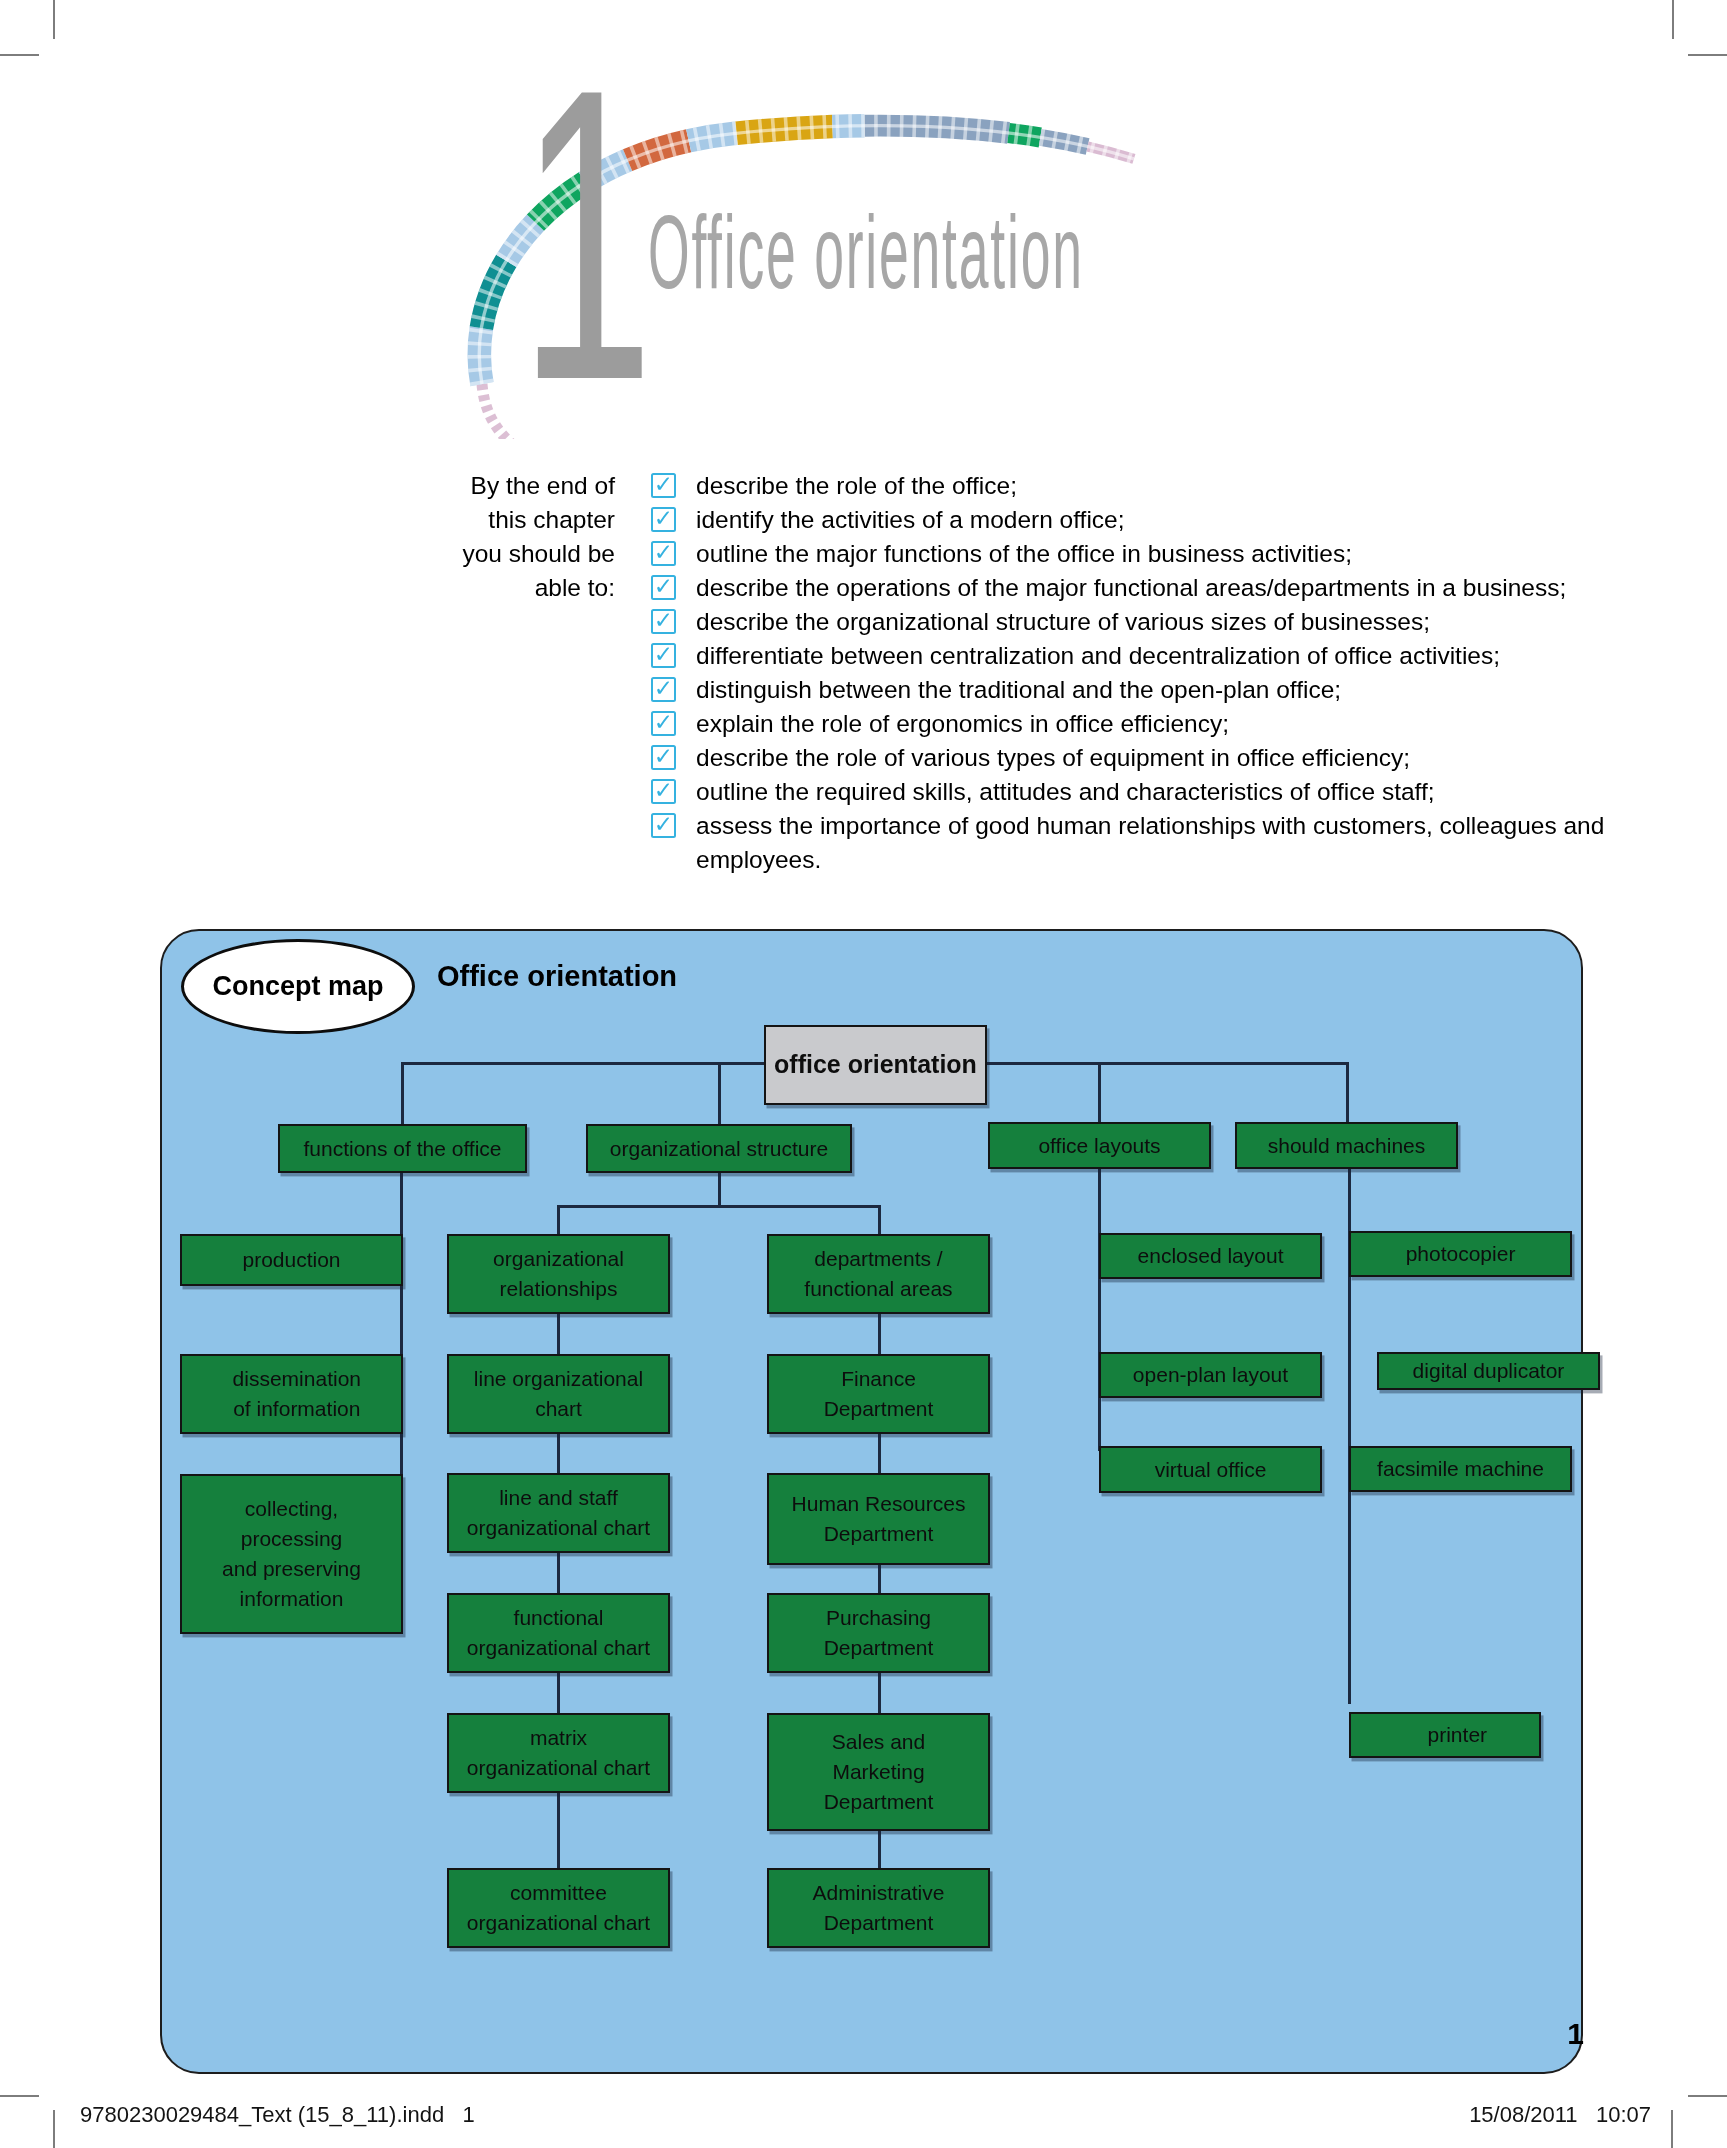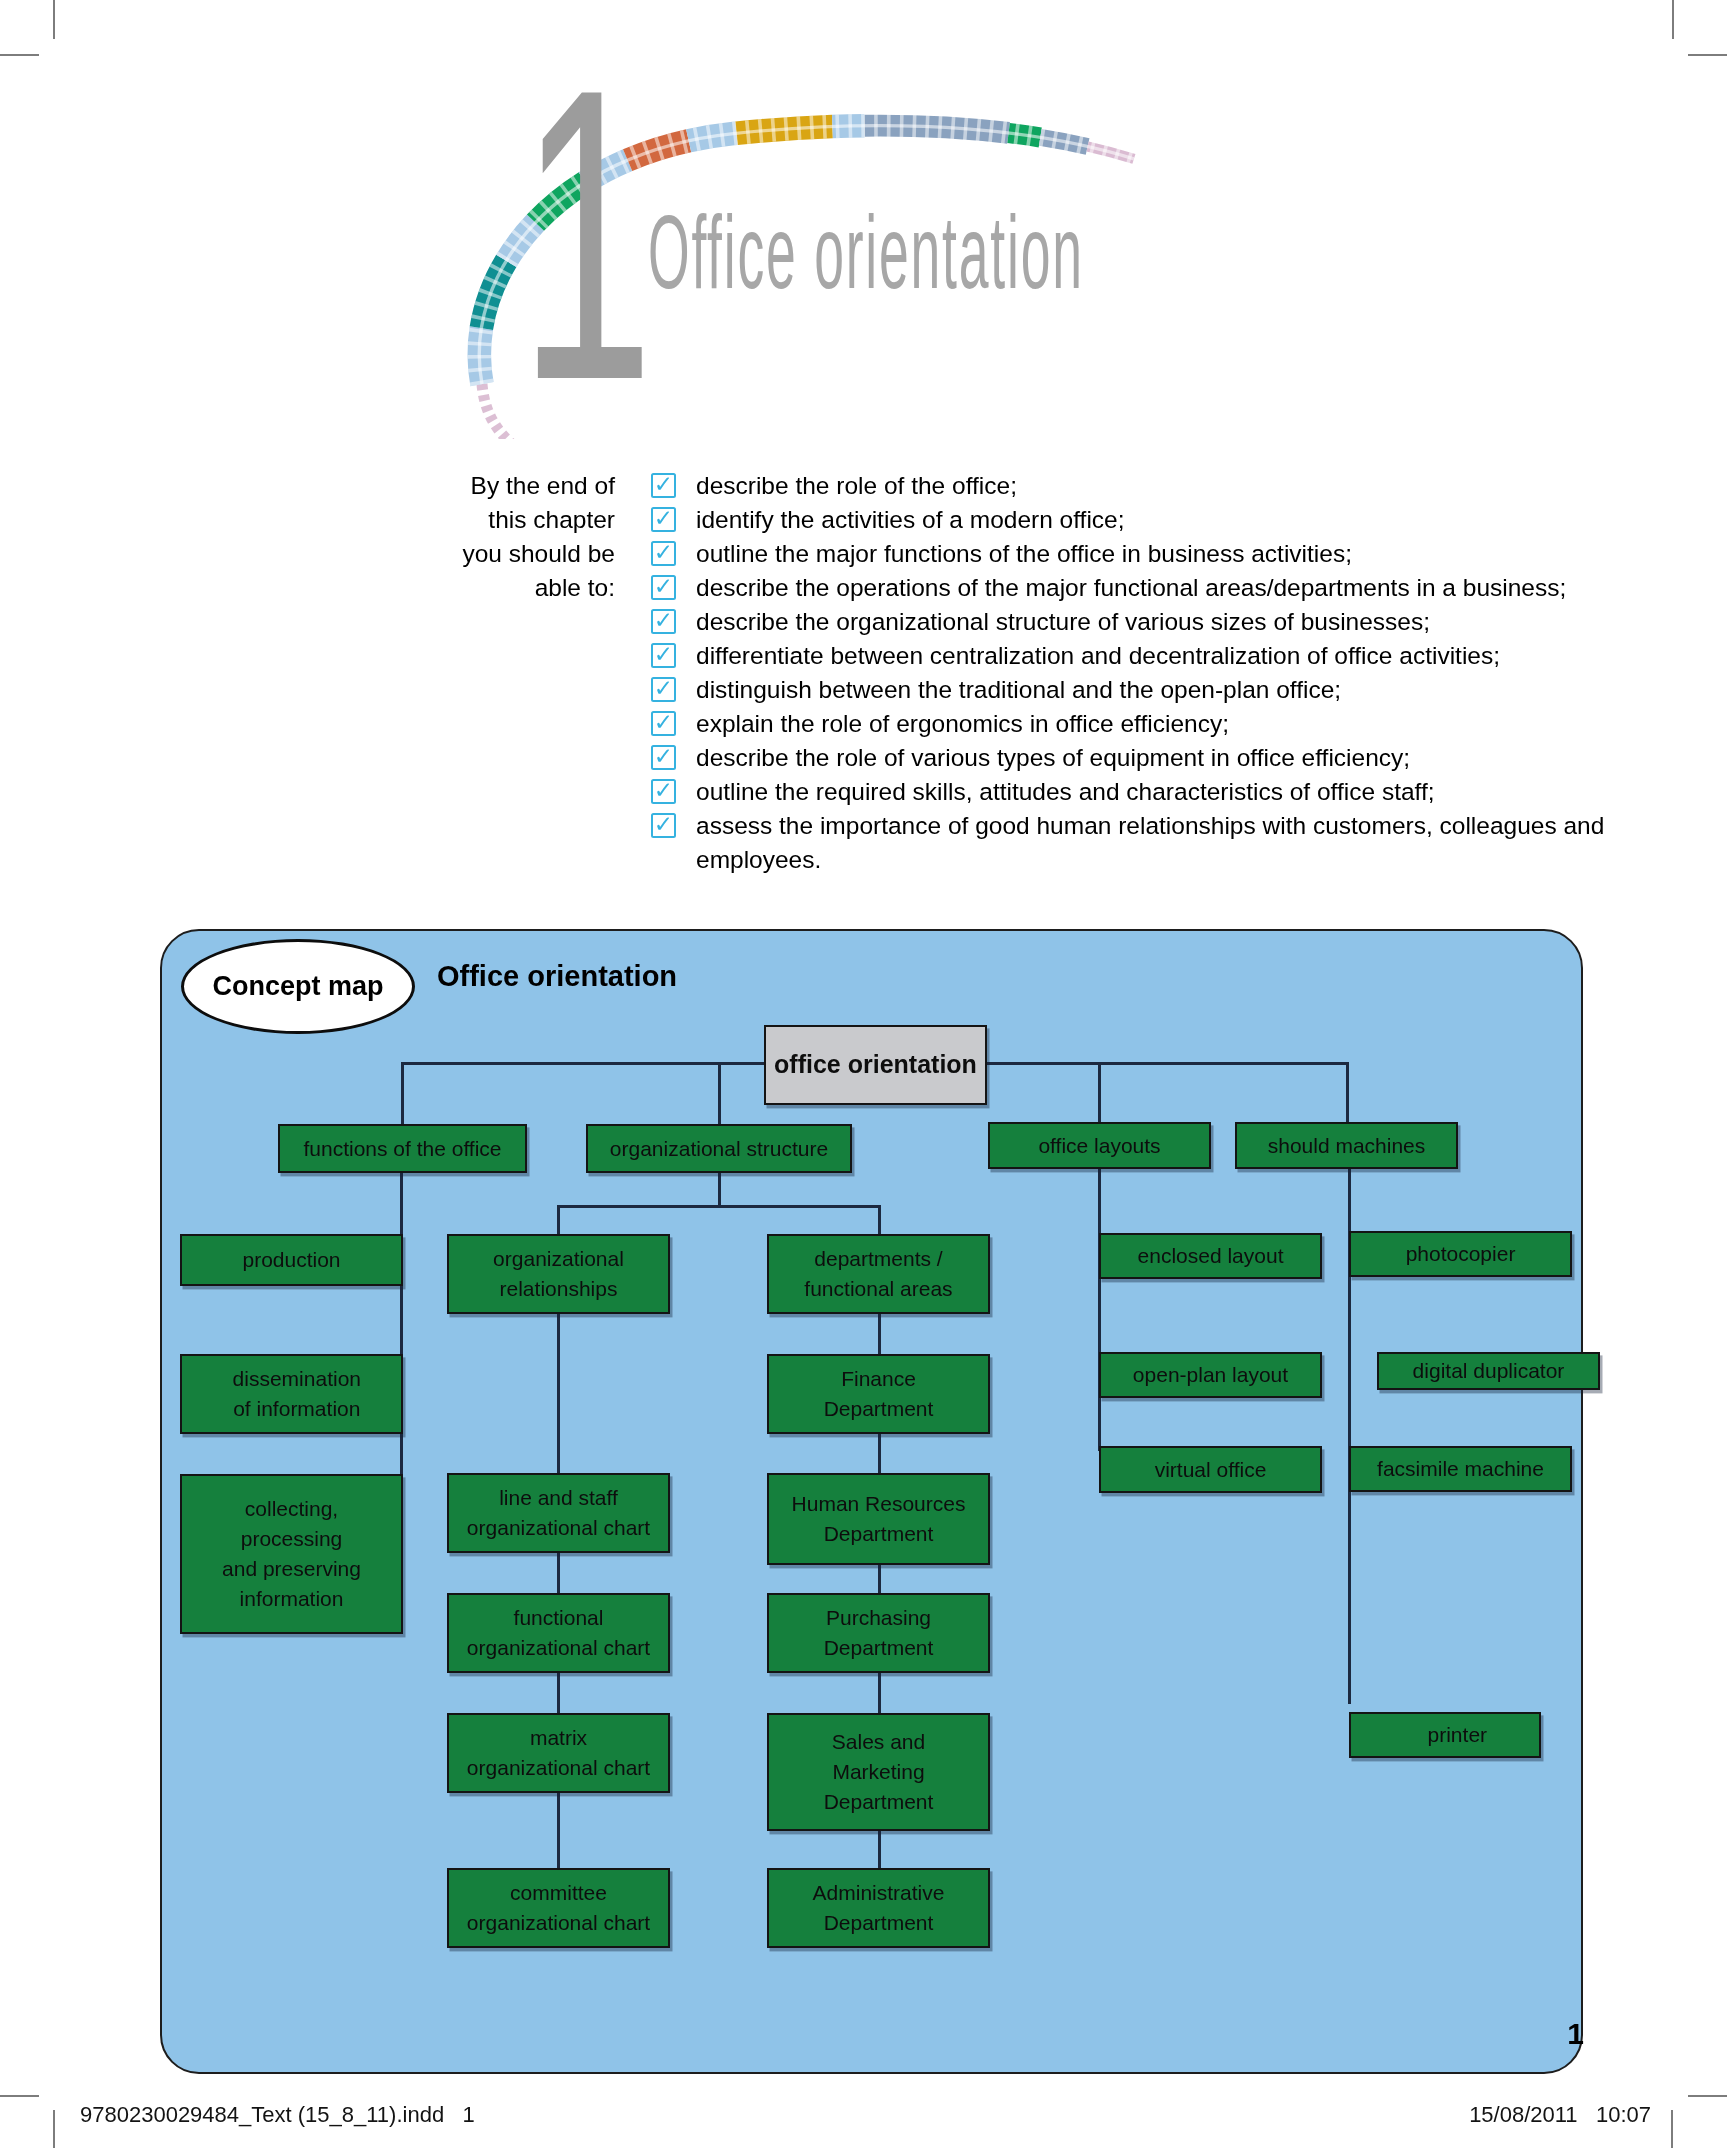--- a/index.html
+++ b/index.html
@@ -170,20 +170,22 @@
   <div class="nbox" style="left:180px;top:1234px;width:223px;height:52px;">production</div>
   <div class="nbox" style="left:180px;top:1354px;width:223px;height:80px;padding-left:14px;">dissemination
 of information</div>
   <div class="nbox" style="left:180px;top:1474px;width:223px;height:160px;">collecting,
 processing
 and preserving
 information</div>
 
   <div class="nbox" style="left:447px;top:1234px;width:223px;height:80px;">organizational
 relationships</div>
+  <div class="nbox" style="left:447px;top:1354px;width:223px;height:80px;">line organizational
+chart</div>
   <div class="nbox" style="left:447px;top:1473px;width:223px;height:80px;">line and staff
 organizational chart</div>
   <div class="nbox" style="left:447px;top:1593px;width:223px;height:80px;">functional
 organizational chart</div>
   <div class="nbox" style="left:447px;top:1713px;width:223px;height:80px;">matrix
 organizational chart</div>
   <div class="nbox" style="left:447px;top:1868px;width:223px;height:80px;">committee
 organizational chart</div>
 
   <div class="nbox" style="left:767px;top:1234px;width:223px;height:80px;">departments /

